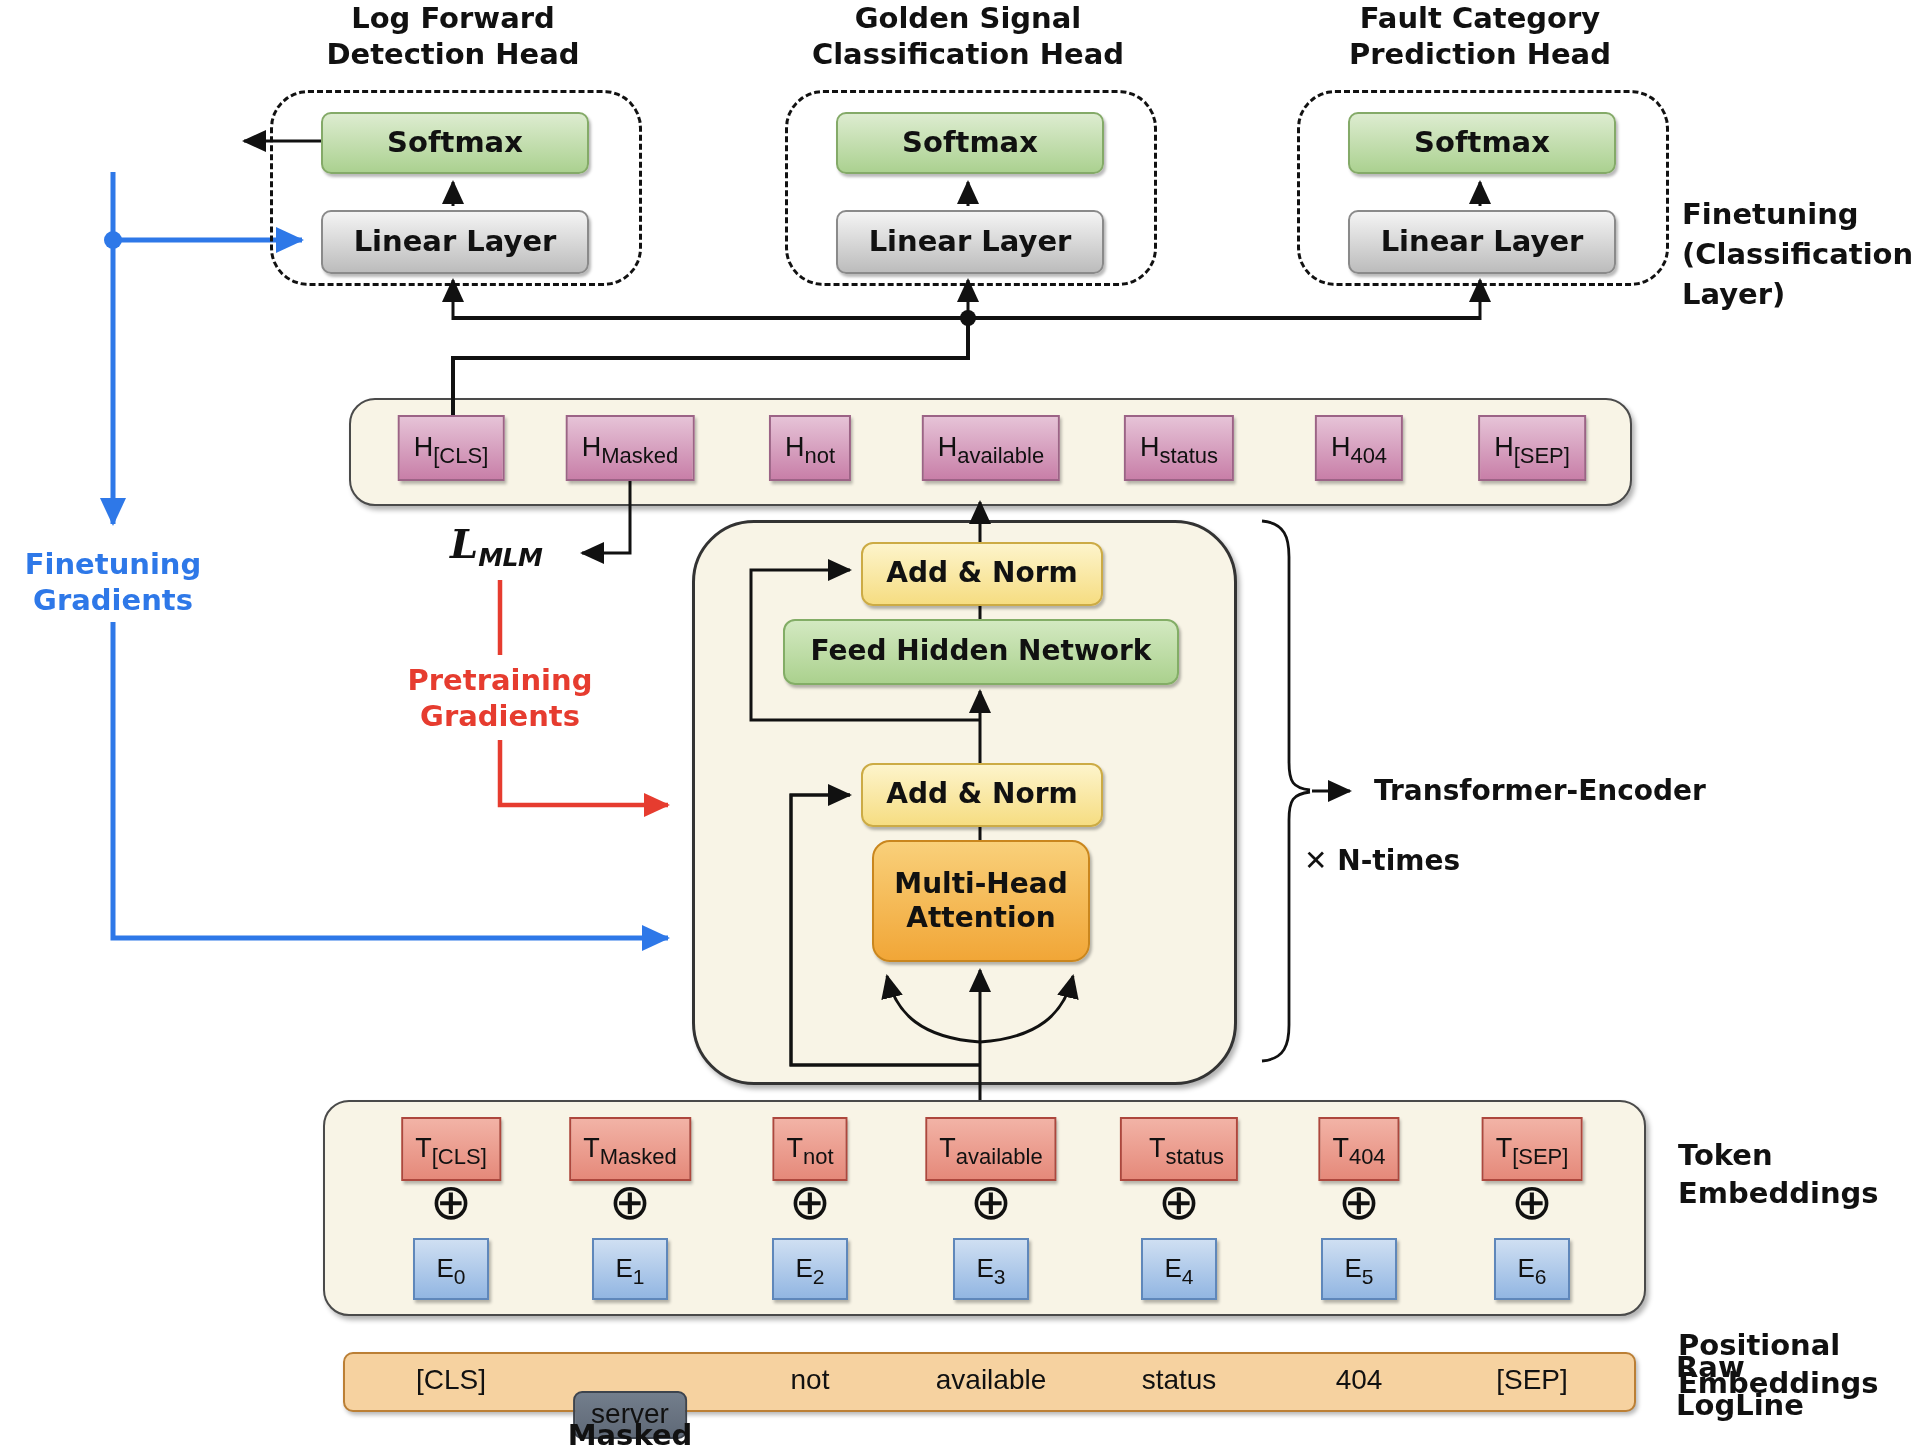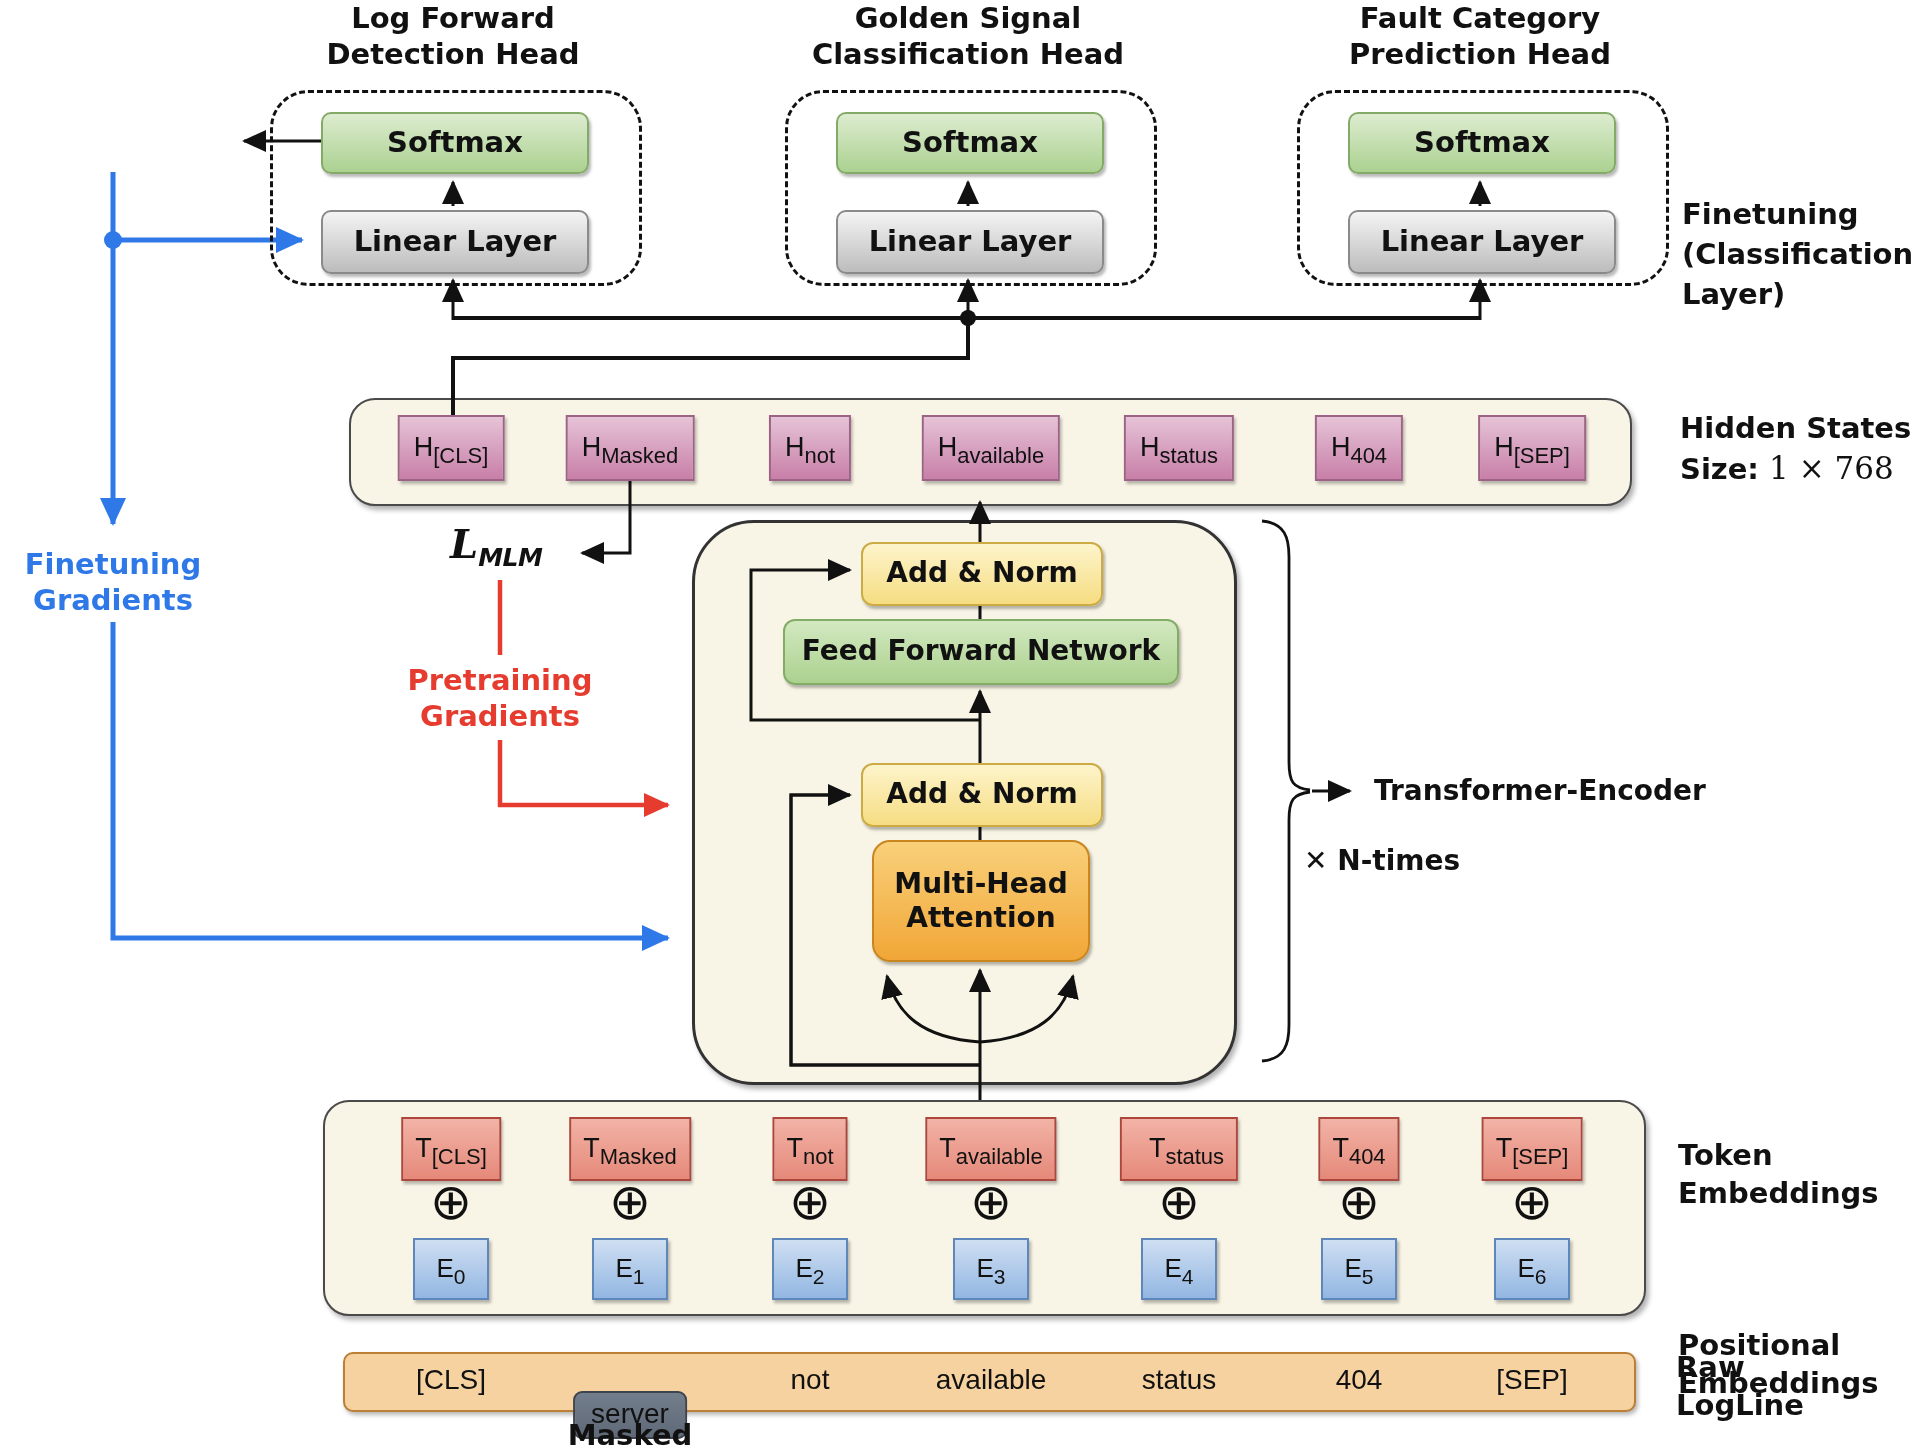--- a/index.html
+++ b/index.html
@@ -178,21 +178,21 @@
   <div class="hbox" style="left:991px;">
     <span>H</span><span class="sub">available</span></div>
   <div class="hbox" style="left:1179px;">
     <span>H</span><span class="sub">status</span></div>
   <div class="hbox" style="left:1359px;">
     <span>H</span><span class="sub">404</span></div>
   <div class="hbox" style="left:1532px;">
     <span>H</span><span class="sub">[SEP]</span></div>
 
   <div class="box addnorm" style="left:861px;top:542px;">Add &amp; Norm</div>
-  <div class="box ffn" style="left:783px;top:619px;">Feed Forward Network</div>
+  <div class="box ffn" style="left:783px;top:619px;">Feed Hidden Network</div>
   <div class="box addnorm" style="left:861px;top:763px;">Add &amp; Norm</div>
   <div class="box mha" style="left:872px;top:840px;">
     <div>Multi-Head</div>
     <div>Attention</div>
   </div>
 
   <div class="tbox" style="left:451px;">
     <span>T</span><span class="sub">[CLS]</span></div>
   <div class="tbox" style="left:630px;">
     <span>T</span><span class="sub">Masked</span></div>
@@ -237,25 +237,20 @@
   <div class="rawtok" style="left:1179px;">status</div>
   <div class="rawtok" style="left:1359px;">404</div>
   <div class="rawtok" style="left:1532px;">[SEP]</div>
   <div class="lbl" style="left:630px;top:1416px;transform:translateX(-50%);">Masked</div>
 
   <div class="lbl" style="left:1682px;top:194px;line-height:40px;">
     <div>Finetuning</div>
     <div>(Classification</div>
     <div>Layer)</div>
   </div>
-  <div class="lbl" style="left:1680px;top:408px;line-height:40px;">
-    <div>Hidden States</div>
-    <div><span>Size:</span>
-      <span class="mathval">1 × 768</span></div>
-  </div>
   <div class="lbl" style="left:1374px;top:772px;font-size:28px;">Transformer-Encoder</div>
   <div class="lbl" style="left:1304px;top:842px;font-size:28px;">
     <span>✕</span>
     <span>N-times</span>
   </div>
   <div class="lbl" style="left:1678px;top:1136px;">
     <div>Token</div>
     <div>Embeddings</div>
   </div>
   <div class="lbl" style="left:1678px;top:1326px;">

